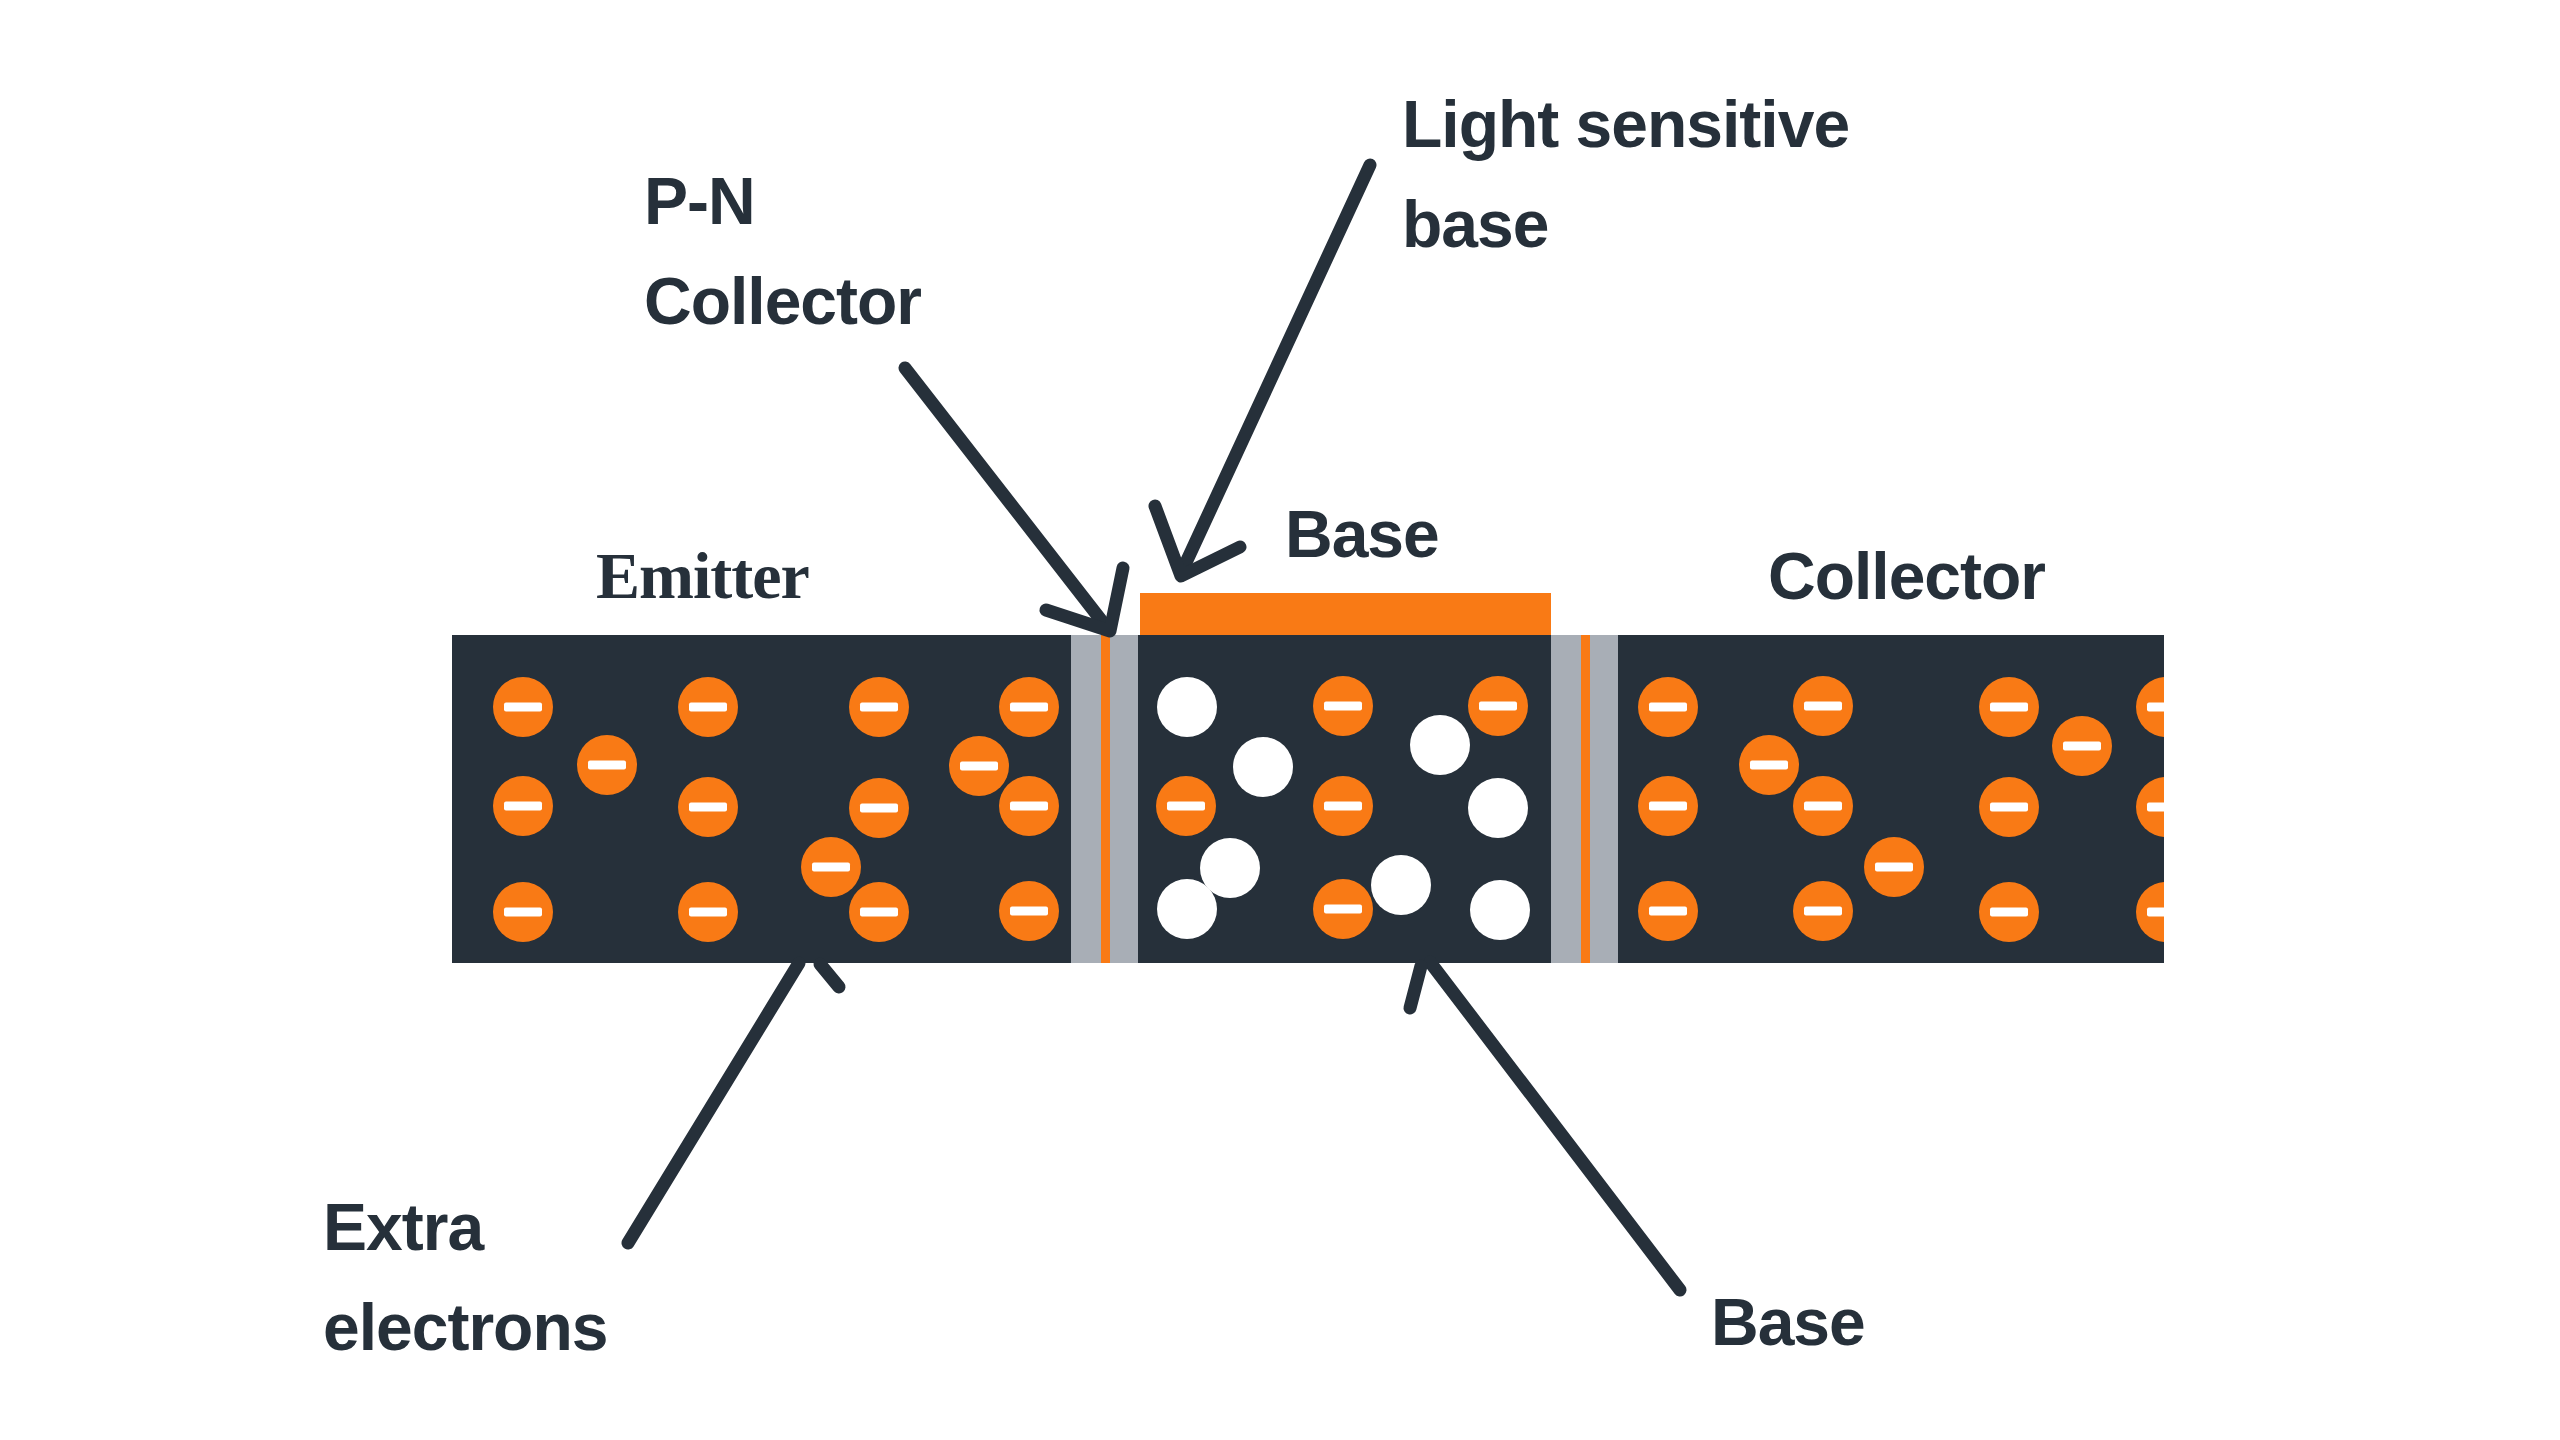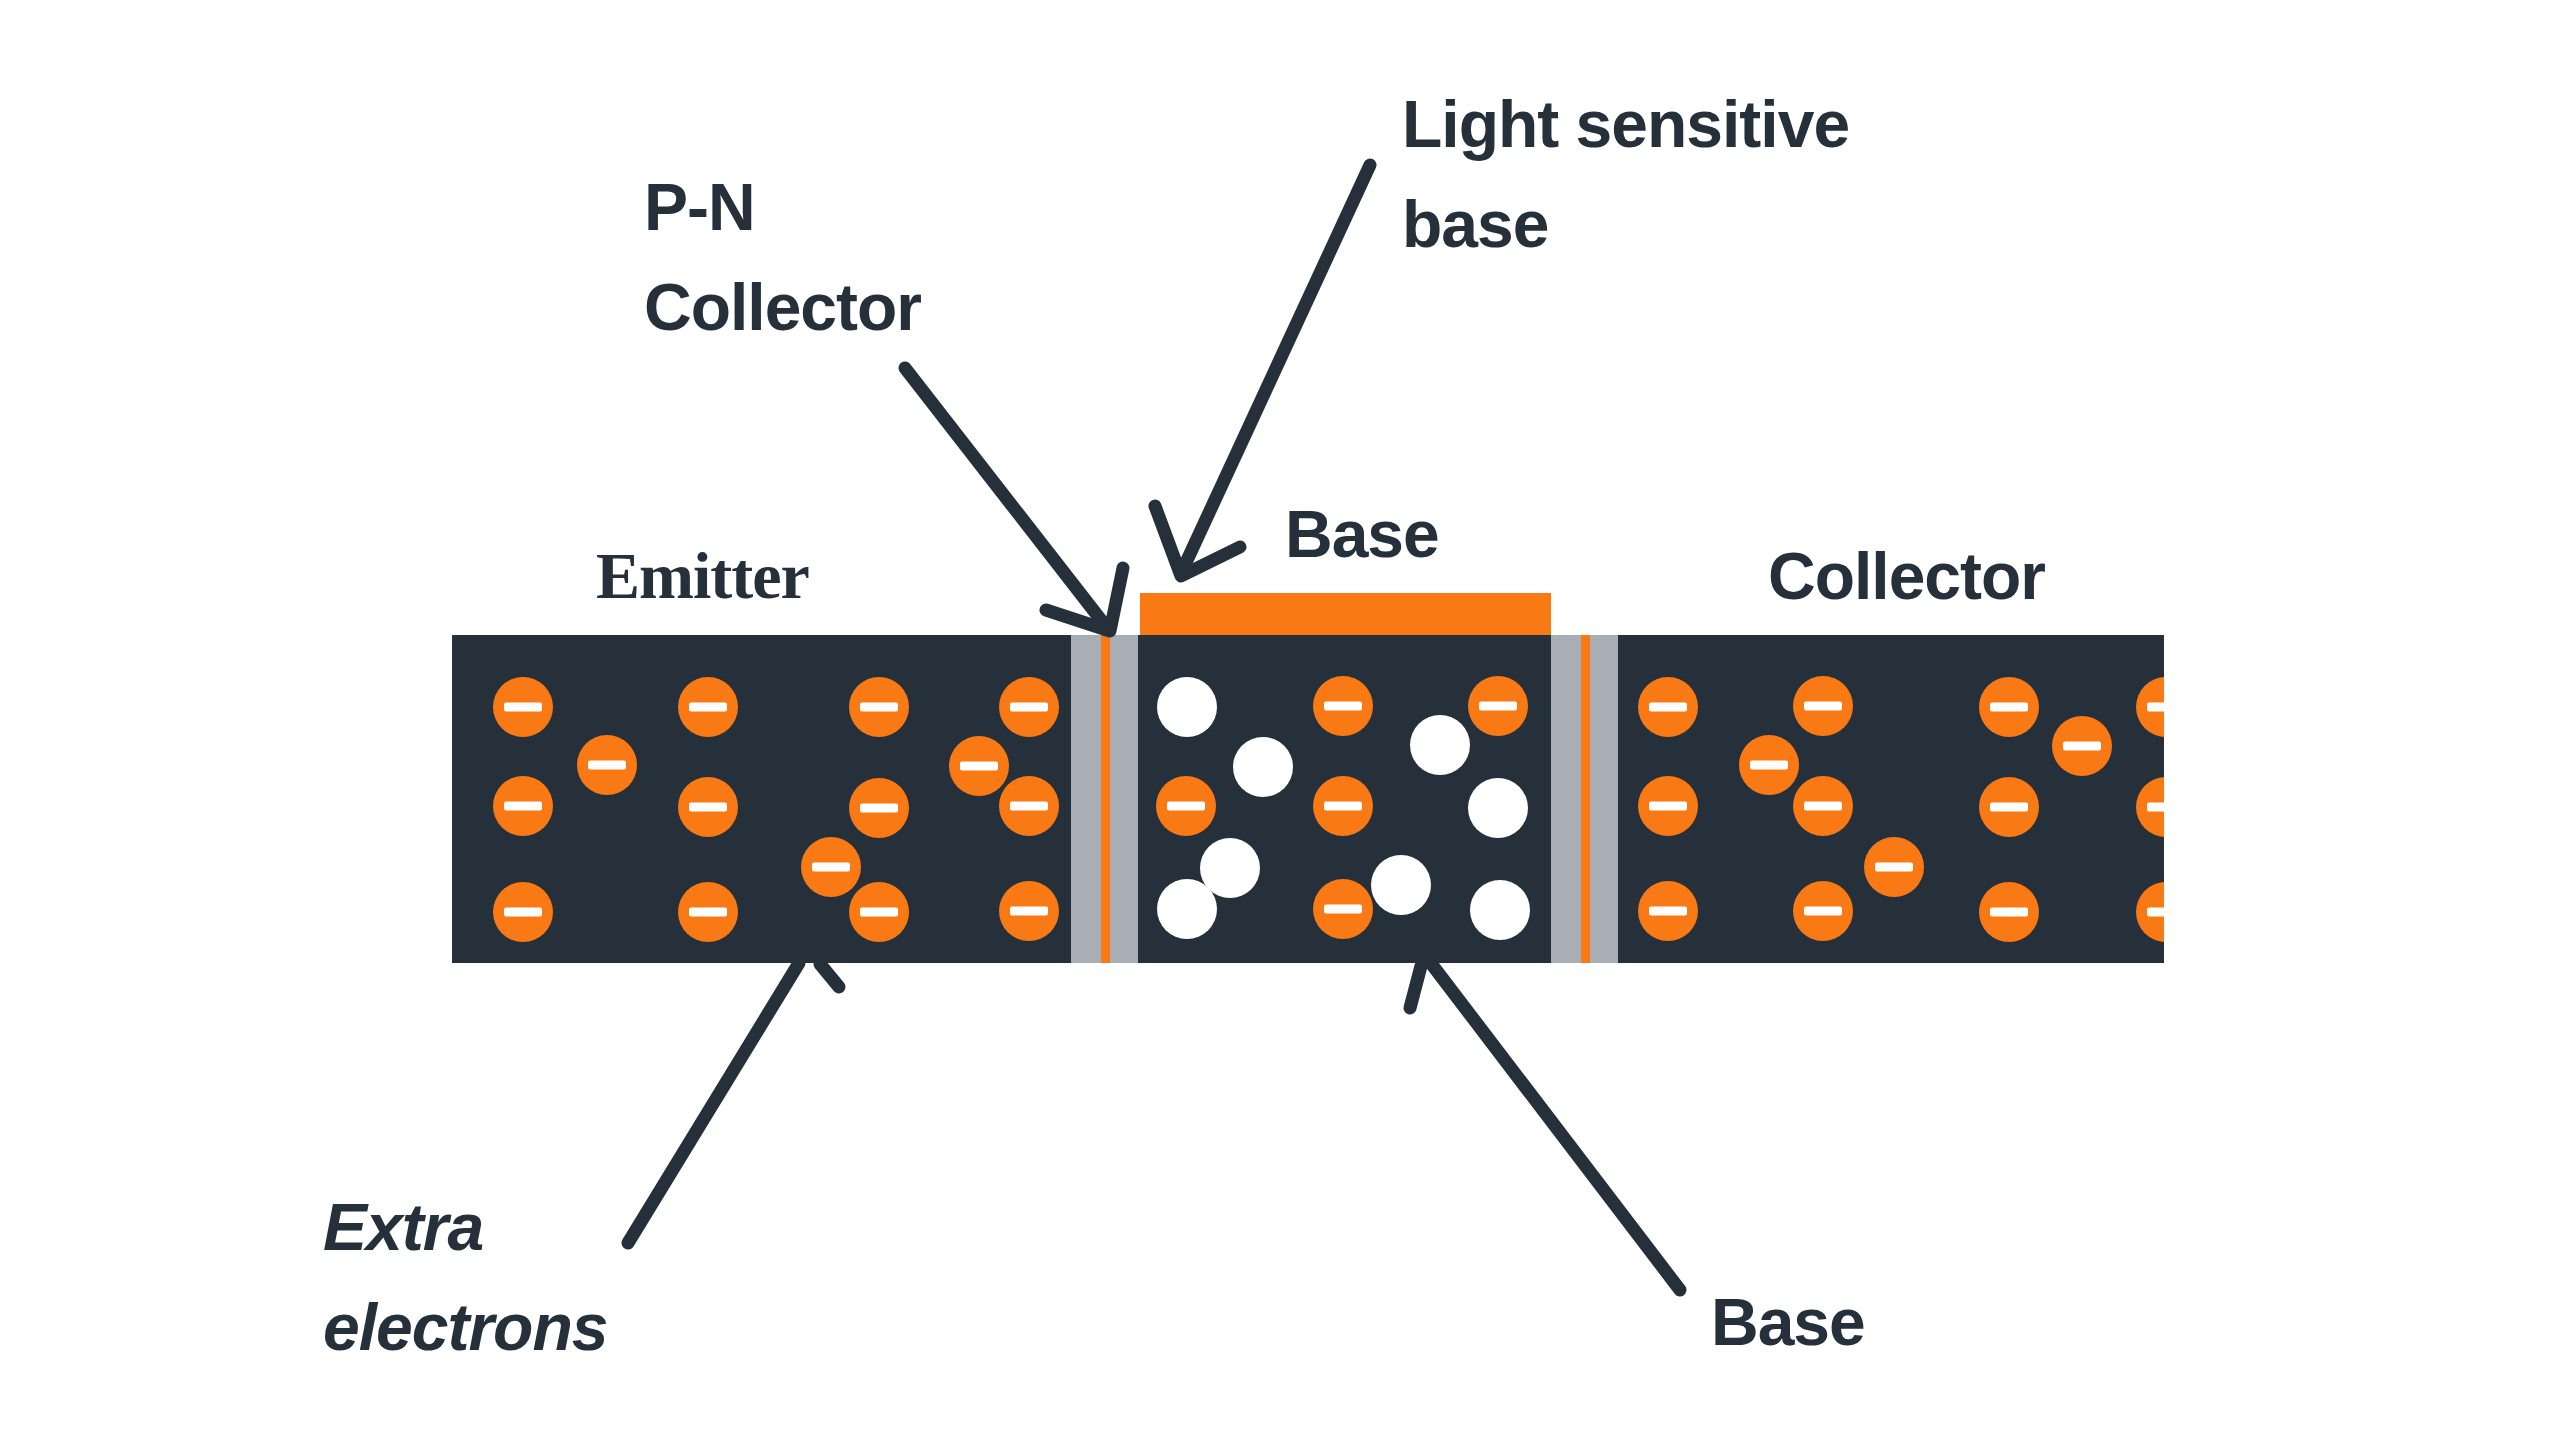--- a/index.html
+++ b/index.html
@@ -2,25 +2,25 @@
 <html><head>
 <meta charset="utf-8">
 <style>
   html,body{margin:0;padding:0;background:#ffffff;}
   .stage{position:relative;width:2164px;height:1440px;background:#ffffff;overflow:hidden;
          font-family:"Liberation Sans","DejaVu Sans",sans-serif;}
   #diagram-svg{position:absolute;left:0;top:0;width:2560px;height:1440px;}
   .lbl{position:absolute;font-weight:700;font-size:66px;line-height:100px;
        letter-spacing:-1px;color:#26303A;white-space:nowrap;}
   #lbl-lsb{left:1402px;top:74px;}
-  #lbl-pn{left:644px;top:157px;}
+  #lbl-pn{left:644px;top:151px;}
   #lbl-emitter{left:596px;top:526px;font-family:Liberation Serif, serif;}
   #lbl-base{left:1285px;top:484px;}
   #lbl-collector{left:1754px;top:526px;margin-left:14px;}
-  #lbl-extra{left:323px;top:1177px;font-style:italic;}
+  #lbl-extra{left:323px;top:1177px;}
   #lbl-holes{left:1711px;top:1272px;}
 </style>
 </head>
 <body>
 
 <div class="stage">
 
   <svg id="diagram-svg" viewBox="0 0 2560 1440">
       <rect x="452" y="635" width="1788" height="328" fill="#26303A"></rect>
       <rect x="1071" y="635" width="67" height="328" fill="#A8AEB6"></rect>

